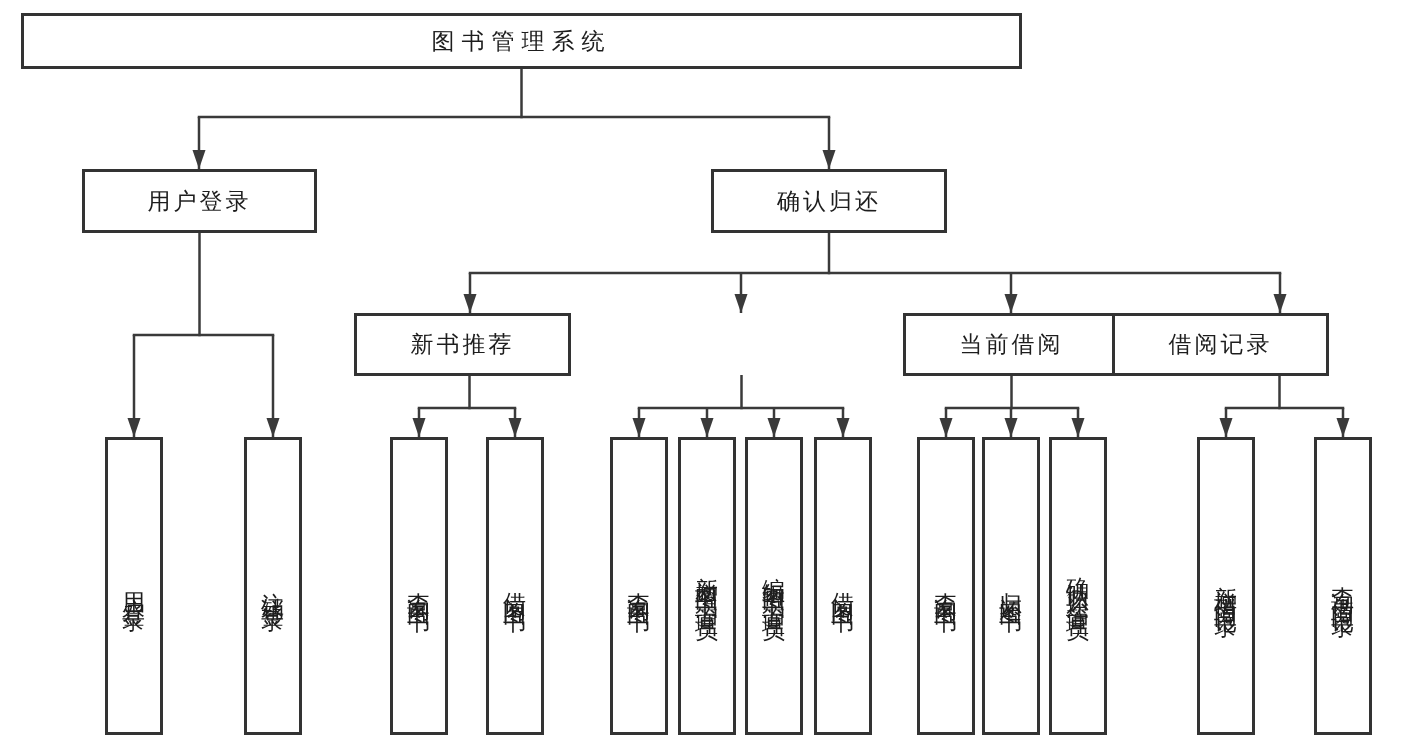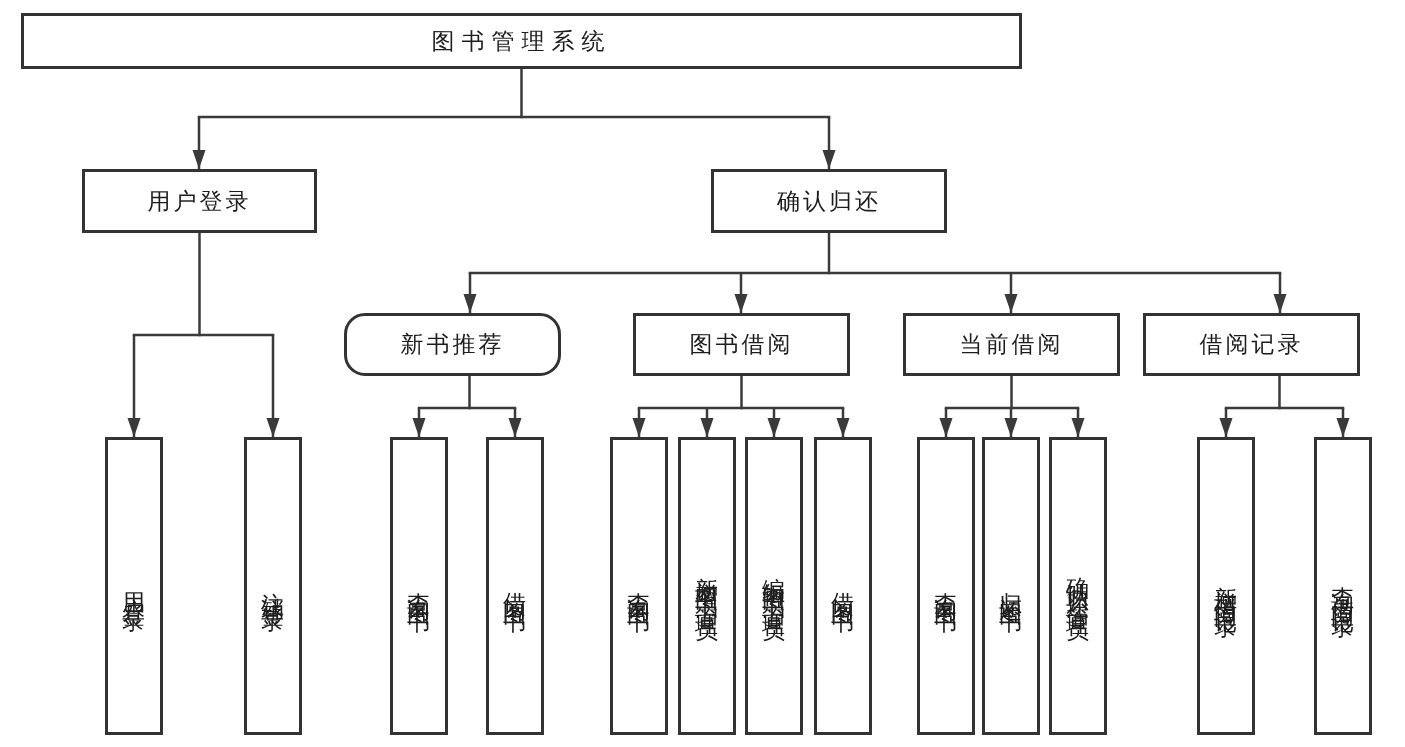--- a/index.html
+++ b/index.html
@@ -50,24 +50,24 @@
     text-orientation: mixed;
     font-size: 23px;
     letter-spacing: 6px;
     line-height: 58px;
   }
   
   #n-user-login { left: 82px;  top: 169px; width: 235px; height: 64px; }
   #n-book-mgmt  { left: 711px; top: 169px; width: 236px; height: 64px; }
   
   .lvl3 { top: 313px; width: 217px; height: 63px; }
-  #n-new-book-rec  { left: 344px; border-radius: 21px;  }
+  #n-new-book-rec  { left: 354px;  }
   #n-book-borrow   { left: 633px;  }
   #n-cur-borrow    { left: 903px; text-align: center;  }
-  #n-borrow-record { left: 1143px; }
+  #n-borrow-record { left: 1112px; }
   
   #l-ul-login    { left: 105px;  }
   #l-ul-logout   { left: 244px;  }
   #l-nb-query    { left: 390px;  }
   #l-nb-borrow   { left: 486px;  }
   #l-bb-query    { left: 610px;  }
   #l-bb-add      { left: 678px;  }
   #l-bb-edit     { left: 745px;  }
   #l-bb-borrow   { left: 814px;  }
   #l-cb-query    { left: 917px;  }
@@ -139,21 +139,20 @@
       <path d="M1343 408 V437" marker-end="url(#ah)"></path>
     </g>
   </svg>
 
   <div class="box rootbox">图书管理系统</div>
 
   <div class="box hbox" id="n-user-login">用户登录</div>
   <div class="box hbox" id="n-book-mgmt">确认归还</div>
 
   <div class="box hbox lvl3" id="n-new-book-rec">新书推荐</div>
-  <div class="box hbox lvl3" id="n-book-borrow">图书借阅</div>
   <div class="box hbox lvl3" id="n-cur-borrow">当前借阅</div>
   <div class="box hbox lvl3" id="n-borrow-record">借阅记录</div>
 
   <div class="box vbox" id="l-ul-login">用户登录</div>
   <div class="box vbox" id="l-ul-logout">注销登录</div>
 
   <div class="box vbox" id="l-nb-query">查询图书</div>
   <div class="box vbox" id="l-nb-borrow">借阅图书</div>
 
   <div class="box vbox" id="l-bb-query">查询图书</div>

